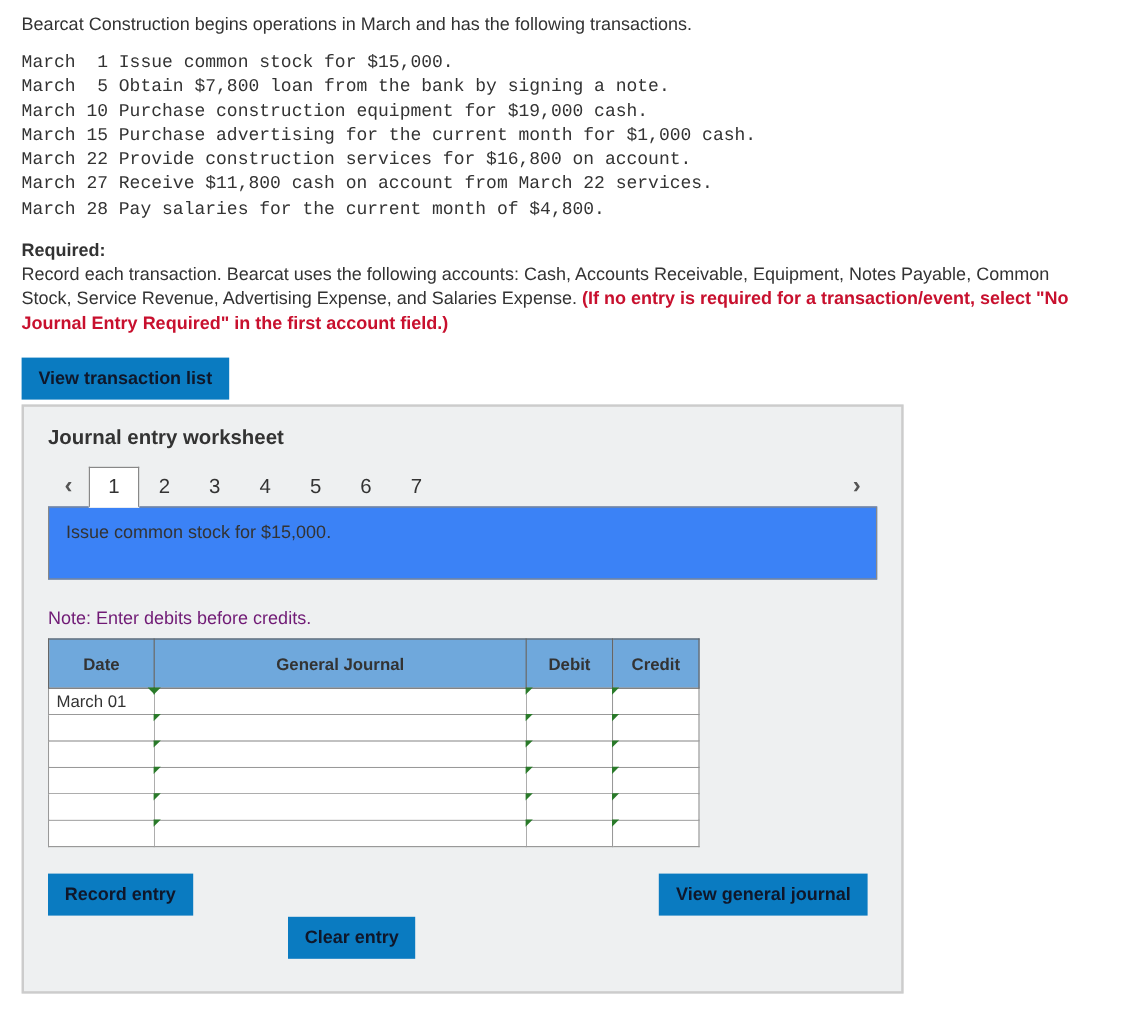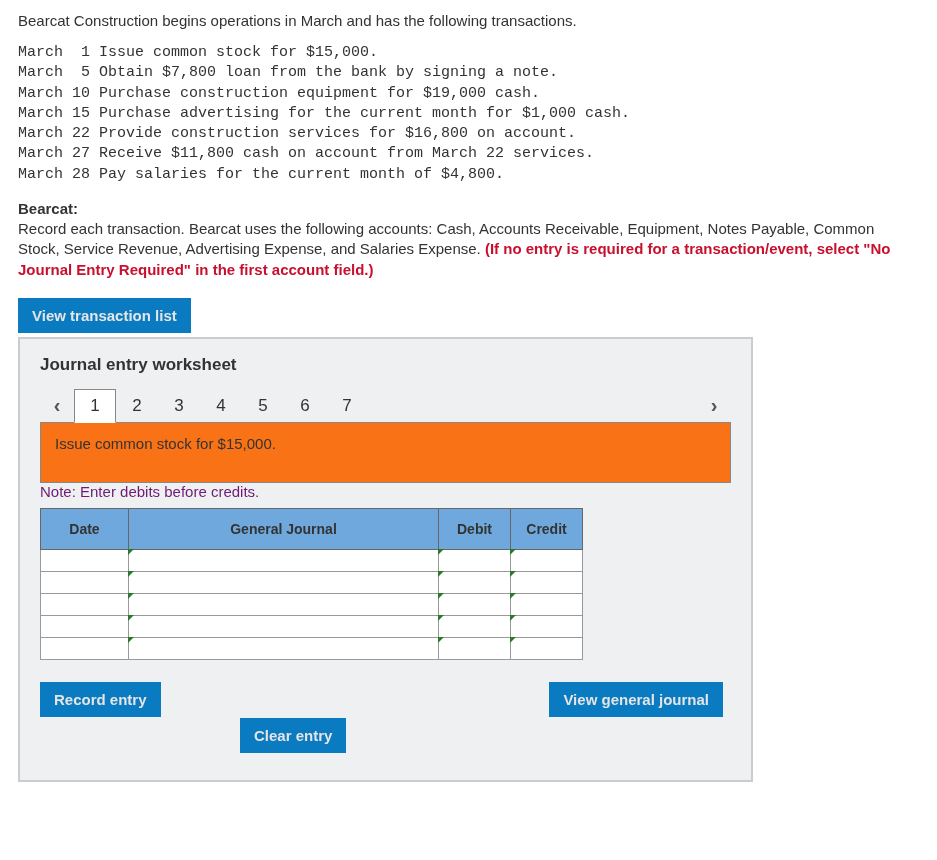--- a/index.html
+++ b/index.html
@@ -19,21 +19,21 @@
     line-height: 1.35;
     white-space: pre;
     margin-bottom: 14px;
   }
   .required-label { font-weight: bold; }
   .required-text { margin-bottom: 18px; line-height: 1.35; }
   .red { color: #c8102e; font-weight: bold; }
   .btn-blue {
     display: inline-block;
     background: #0a7bc1;
-    color: #e5e5e5;
+    color: #0f172a;
     font-weight: bold;
     font-size: 15px;
     padding: 9px 14px;
     border: none;
     cursor: pointer;
   }
   .view-trans-btn { margin-bottom: 0; }
   .worksheet-panel {
     border: 2px solid #ccc;
     background: #eef0f1;
@@ -72,27 +72,27 @@
     cursor: pointer;
   }
   .tab.active {
     background: #fff;
     border: 1px solid #888;
     border-bottom: 1px solid #fff;
     position: relative;
     z-index: 2;
   }
   .desc-box {
-    background: #f97316;
+    background: #3b82f6;
     border: 1px solid #888;
     padding: 12px 14px 30px 14px;
     font-family: Verdana, Arial, sans-serif;
     font-size: 15px;
     margin-top: -1px;
-    margin-bottom: 0;
+    margin-bottom: 24px;
     position: relative;
   }
   .note {
     color: #701a75;
     font-family: Verdana, Arial, sans-serif;
     font-size: 15px;
     margin-bottom: 8px;
   }
   .journal-table {
     border-collapse: collapse;
@@ -147,21 +147,21 @@
 
 <div class="transactions" id="transactions-block">March  1 Issue common stock for $15,000.
 March  5 Obtain $7,800 loan from the bank by signing a note.
 March 10 Purchase construction equipment for $19,000 cash.
 March 15 Purchase advertising for the current month for $1,000 cash.
 March 22 Provide construction services for $16,800 on account.
 March 27 Receive $11,800 cash on account from March 22 services.
 March 28 Pay salaries for the current month of $4,800.</div>
 
 <div class="required-text">
-  <span class="required-label">Bearcat:</span><br>
+  <span class="required-label">Required:</span><br>
   <span>Record each transaction. Bearcat uses the following accounts: Cash, Accounts Receivable, Equipment, Notes Payable, Common Stock, Service Revenue, Advertising Expense, and Salaries Expense. </span><span class="red">(If no entry is required for a transaction/event, select "No Journal Entry Required" in the first account field.)</span>
 </div>
 
 <button class="btn-blue view-trans-btn">View transaction list</button>
 
 <div class="worksheet-panel">
 
   <div class="ws-title">Journal entry worksheet</div>
 
   <div class="tab-row">
@@ -186,20 +186,32 @@
     <thead>
       <tr>
         <th class="col-date">Date</th>
         <th class="col-journal">General Journal</th>
         <th class="col-debit">Debit</th>
         <th class="col-credit">Credit</th>
       </tr>
     </thead>
     <tbody id="journal-body">
         <tr>
+          <td class="col-date">March 01<div class="dropdown-tick"></div></td>
+          <td class="col-journal">
+            <div class="dropdown-tick" style="left: -1px; right: auto; border-left: none; border-right: 6px solid transparent;"></div>
+          </td>
+          <td class="col-debit">
+            <div class="dropdown-tick" style="left: -1px; right: auto; border-left: none; border-right: 6px solid transparent;"></div>
+          </td>
+          <td class="col-credit">
+            <div class="dropdown-tick" style="left: -1px; right: auto; border-left: none; border-right: 6px solid transparent;"></div>
+          </td>
+        </tr>
+        <tr>
           <td class="col-date"></td>
           <td class="col-journal">
             <div class="dropdown-tick" style="left: -1px; right: auto; border-left: none; border-right: 6px solid transparent;"></div>
           </td>
           <td class="col-debit">
             <div class="dropdown-tick" style="left: -1px; right: auto; border-left: none; border-right: 6px solid transparent;"></div>
           </td>
           <td class="col-credit">
             <div class="dropdown-tick" style="left: -1px; right: auto; border-left: none; border-right: 6px solid transparent;"></div>
           </td>

